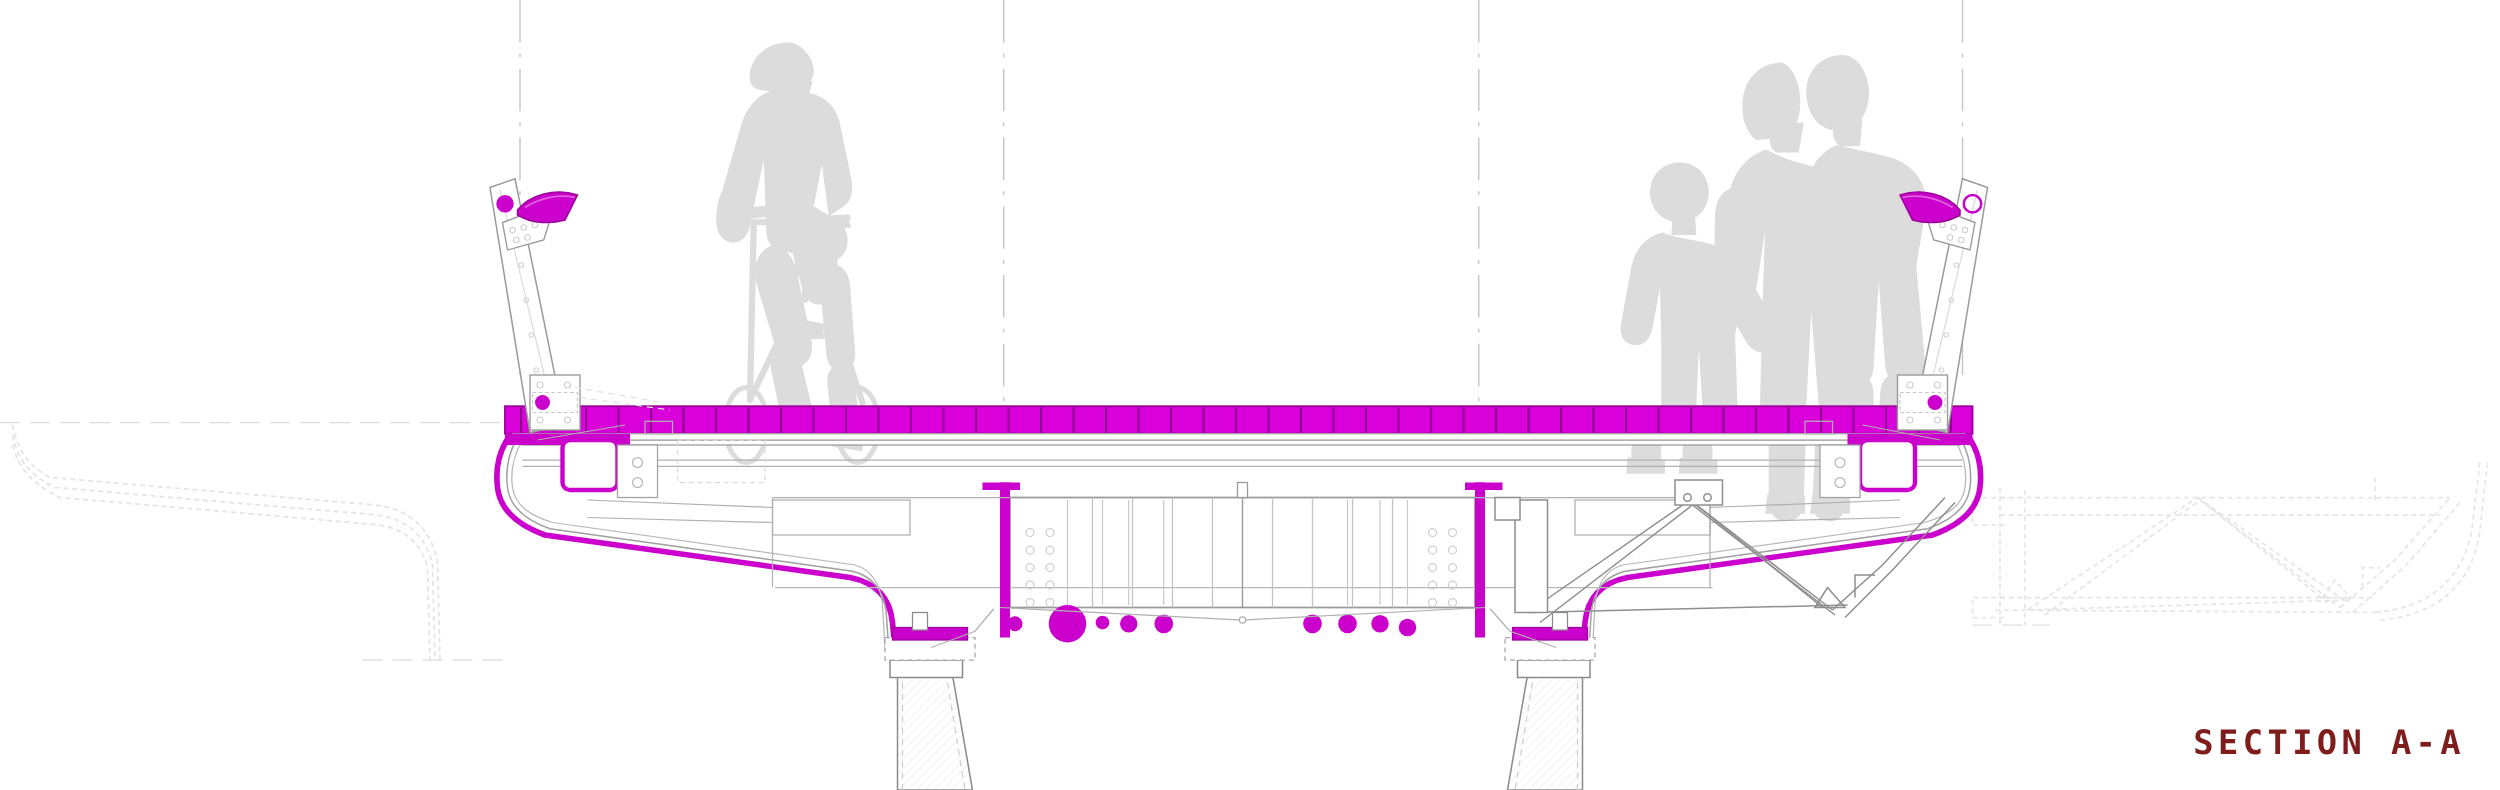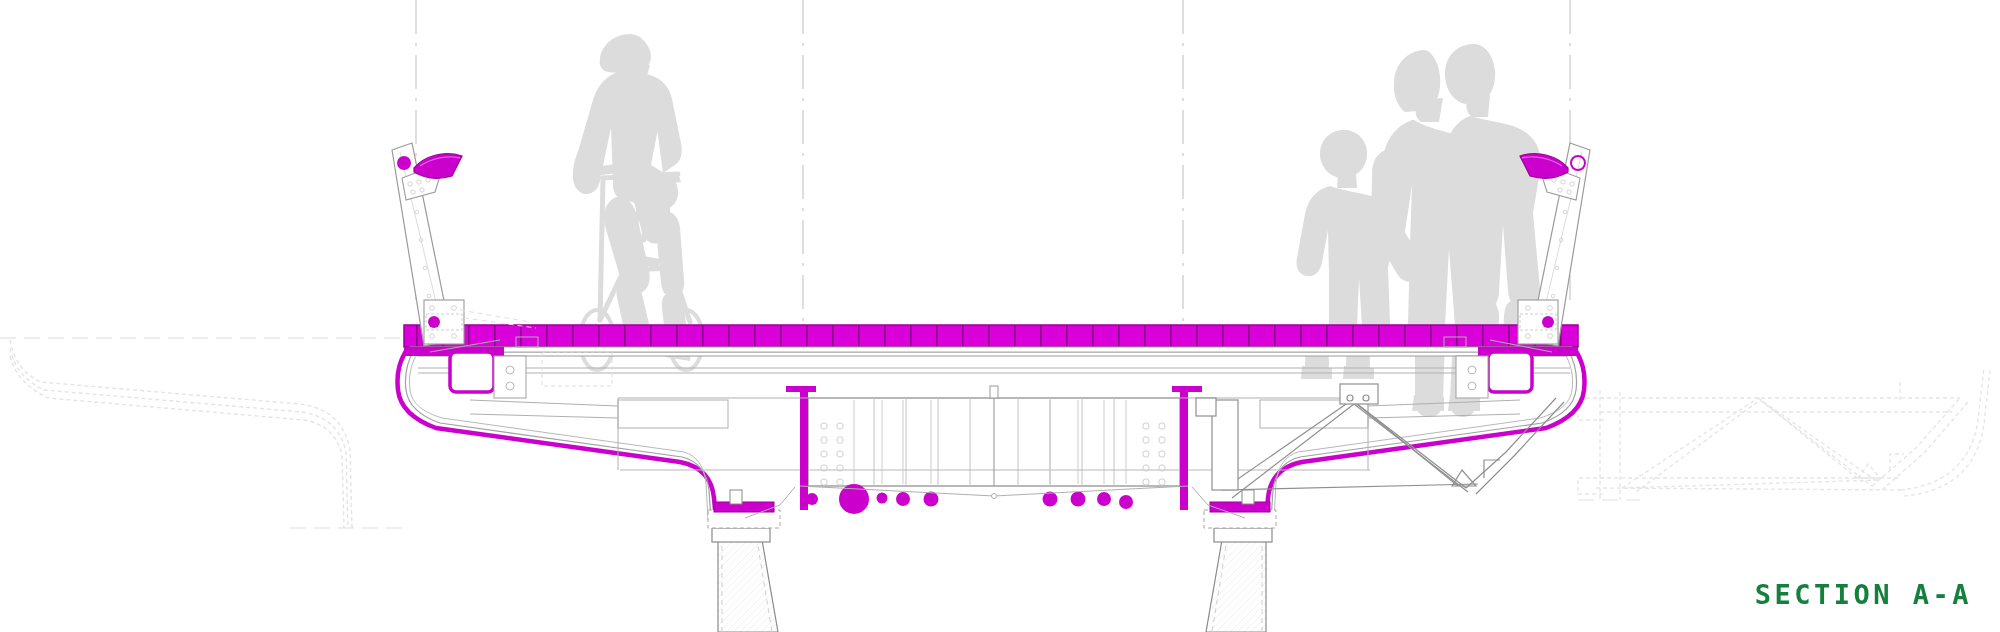--- a/index.html
+++ b/index.html
@@ -25,21 +25,21 @@
     left: 0;
   }
   .title-block {
     position: absolute;
     right: 28px;
     bottom: 22px;
     font-family: "DejaVu Sans Mono", "Liberation Mono", monospace;
     font-weight: bold;
     font-size: 27px;
     letter-spacing: 3.5px;
-    color: #15803d;
+    color: #7f1d1d;
     white-space: nowrap;
   }
 </style>
 </head>
 <body>
 
 <div id="sheet">
 
   <svg width="2000" height="632" viewBox="0 0 2000 632">
 

